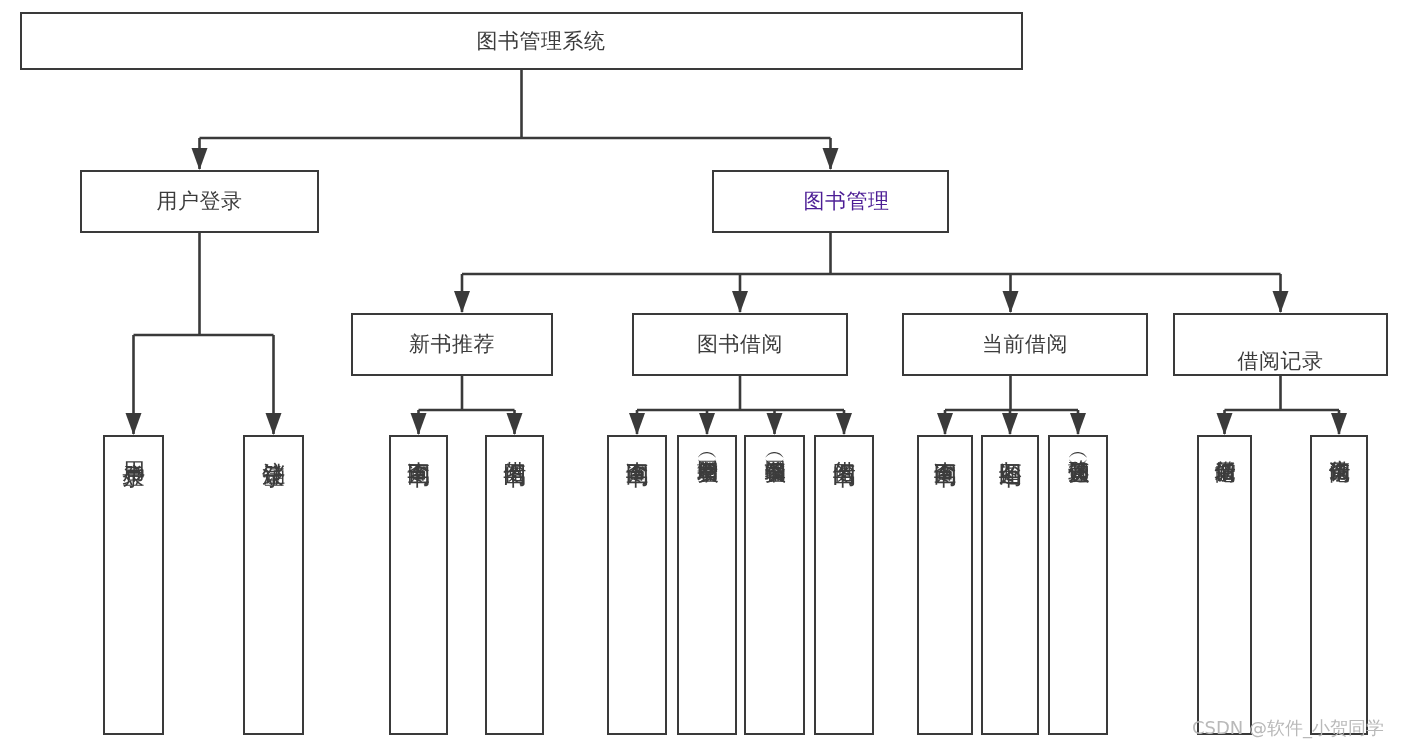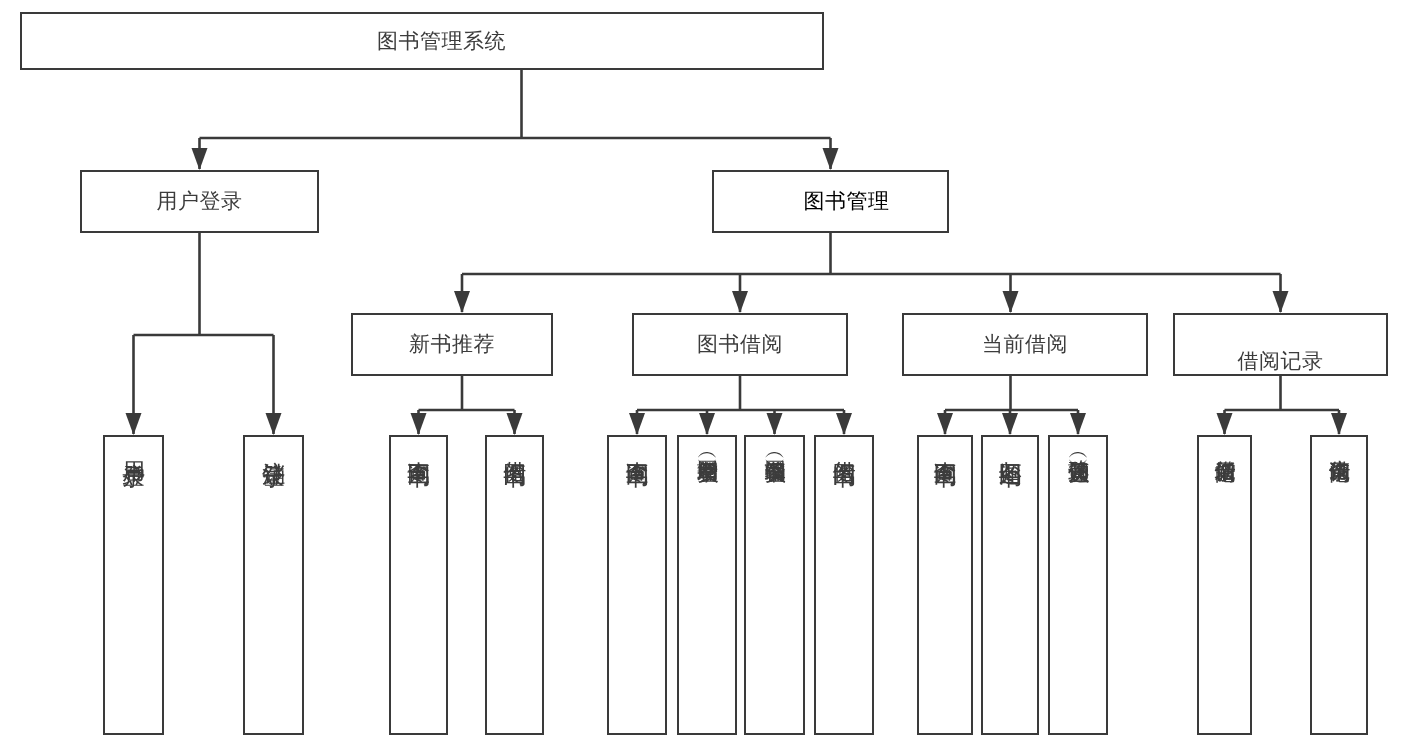--- a/index.html
+++ b/index.html
@@ -126,28 +126,28 @@
       <line x1="1078" y1="410" x2="1078" y2="434" stroke="#3a3a3a" stroke-width="2.6"></line>
       <polygon points="1070,413 1086,413 1078,435" fill="#3a3a3a"></polygon>
       <line x1="1280.5" y1="376" x2="1280.5" y2="410" stroke="#3a3a3a" stroke-width="2.6"></line>
       <line x1="1224.5" y1="410" x2="1339" y2="410" stroke="#3a3a3a" stroke-width="2.6"></line>
       <line x1="1224.5" y1="410" x2="1224.5" y2="434" stroke="#3a3a3a" stroke-width="2.6"></line>
       <polygon points="1216.5,413 1232.5,413 1224.5,435" fill="#3a3a3a"></polygon>
       <line x1="1339" y1="410" x2="1339" y2="434" stroke="#3a3a3a" stroke-width="2.6"></line>
       <polygon points="1331,413 1347,413 1339,435" fill="#3a3a3a"></polygon>
     </svg>
   <div id="node-layer">
-      <div class="node-box horizontal" style="left: 20px; top: 12px; width: 804px; height: 58px; border-color: rgb(58, 58, 58); background: rgb(255, 255, 255); padding-left: 39px;">
+      <div class="node-box horizontal" style="left: 20px; top: 12px; width: 1003px; height: 58px; border-color: rgb(58, 58, 58); background: rgb(255, 255, 255); padding-left: 39px;">
         <span class="node-label" style="color: rgb(60, 60, 60);">图书管理系统</span>
       </div>
       <div class="node-box horizontal" style="left: 80px; top: 170px; width: 239px; height: 63px; border-color: rgb(58, 58, 58); background: rgb(255, 255, 255);">
         <span class="node-label" style="color: rgb(60, 60, 60);">用户登录</span>
       </div>
       <div class="node-box horizontal" style="left: 712px; top: 170px; width: 237px; height: 63px; border-color: rgb(58, 58, 58); background: rgb(255, 255, 255);">
-        <span class="node-label" style="color: #000000; margin-left: 32px;">图书管理</span>
+        <span class="node-label" style="color: #4c1d95; margin-left: 32px;">图书管理</span>
       </div>
       <div class="node-box horizontal" style="left: 351px; top: 313px; width: 202px; height: 63px; border-color: rgb(58, 58, 58); background: rgb(255, 255, 255);">
         <span class="node-label" style="color: rgb(60, 60, 60);">新书推荐</span>
       </div>
       <div class="node-box horizontal" style="left: 632px; top: 313px; width: 216px; height: 63px; border-color: rgb(58, 58, 58); background: rgb(255, 255, 255);">
         <span class="node-label" style="color: rgb(60, 60, 60);">图书借阅</span>
       </div>
       <div class="node-box horizontal" style="left: 902px; top: 313px; width: 246px; height: 63px; border-color: rgb(58, 58, 58); background: rgb(255, 255, 255);">
         <span class="node-label" style="color: rgb(60, 60, 60);">当前借阅</span>
       </div>
@@ -187,13 +187,14 @@
       <div class="node-box vertical compact" style="left: 1048px; top: 435px; width: 60px; height: 300px; border-color: rgb(58, 58, 58); background: rgb(255, 255, 255);">
         <span class="node-label" style="color: rgb(60, 60, 60);">确认归还（管理员）</span>
       </div>
       <div class="node-box vertical compact" style="left: 1197px; top: 435px; width: 55px; height: 300px; border-color: rgb(58, 58, 58); background: rgb(255, 255, 255);">
         <span class="node-label" style="color: rgb(60, 60, 60);">新增借阅记录</span>
       </div>
       <div class="node-box vertical compact" style="left: 1310px; top: 435px; width: 58px; height: 300px; border-color: rgb(58, 58, 58); background: rgb(255, 255, 255);">
         <span class="node-label" style="color: rgb(60, 60, 60);">查询借阅记录</span>
       </div>
     </div>
+  <div class="watermark" style="left: 1192px; top: 716px; color: rgb(185, 185, 185);">CSDN @软件_小贺同学</div>
 </div>
 
 </body></html>

